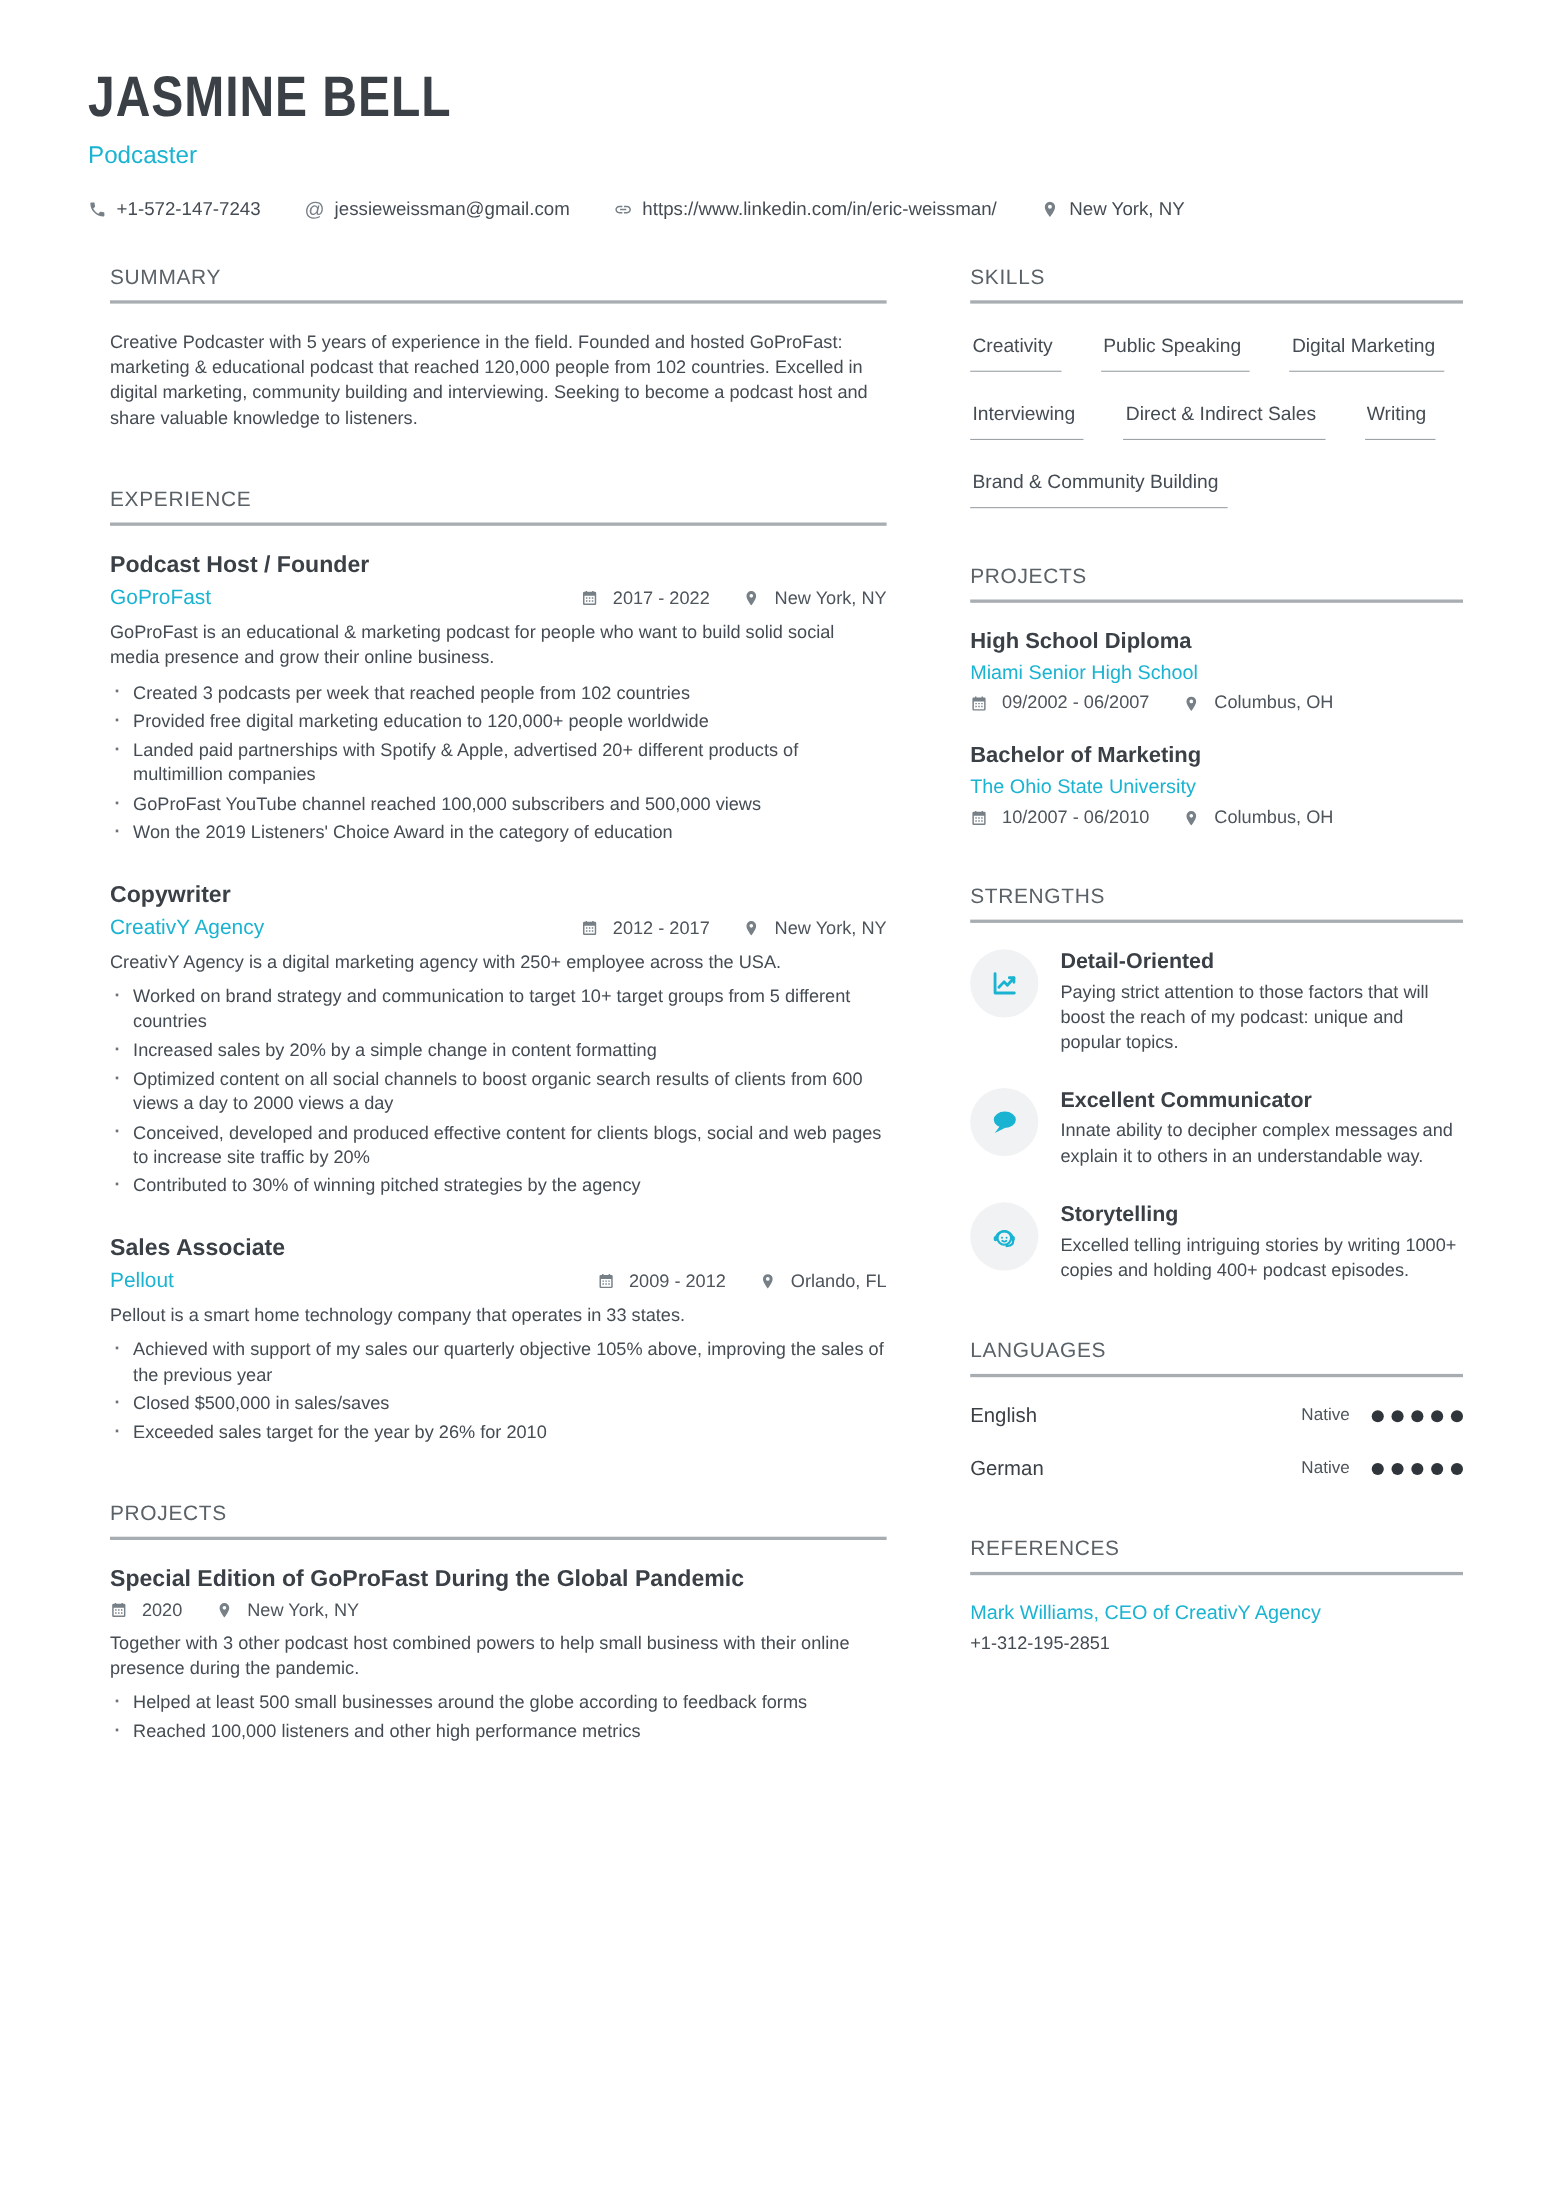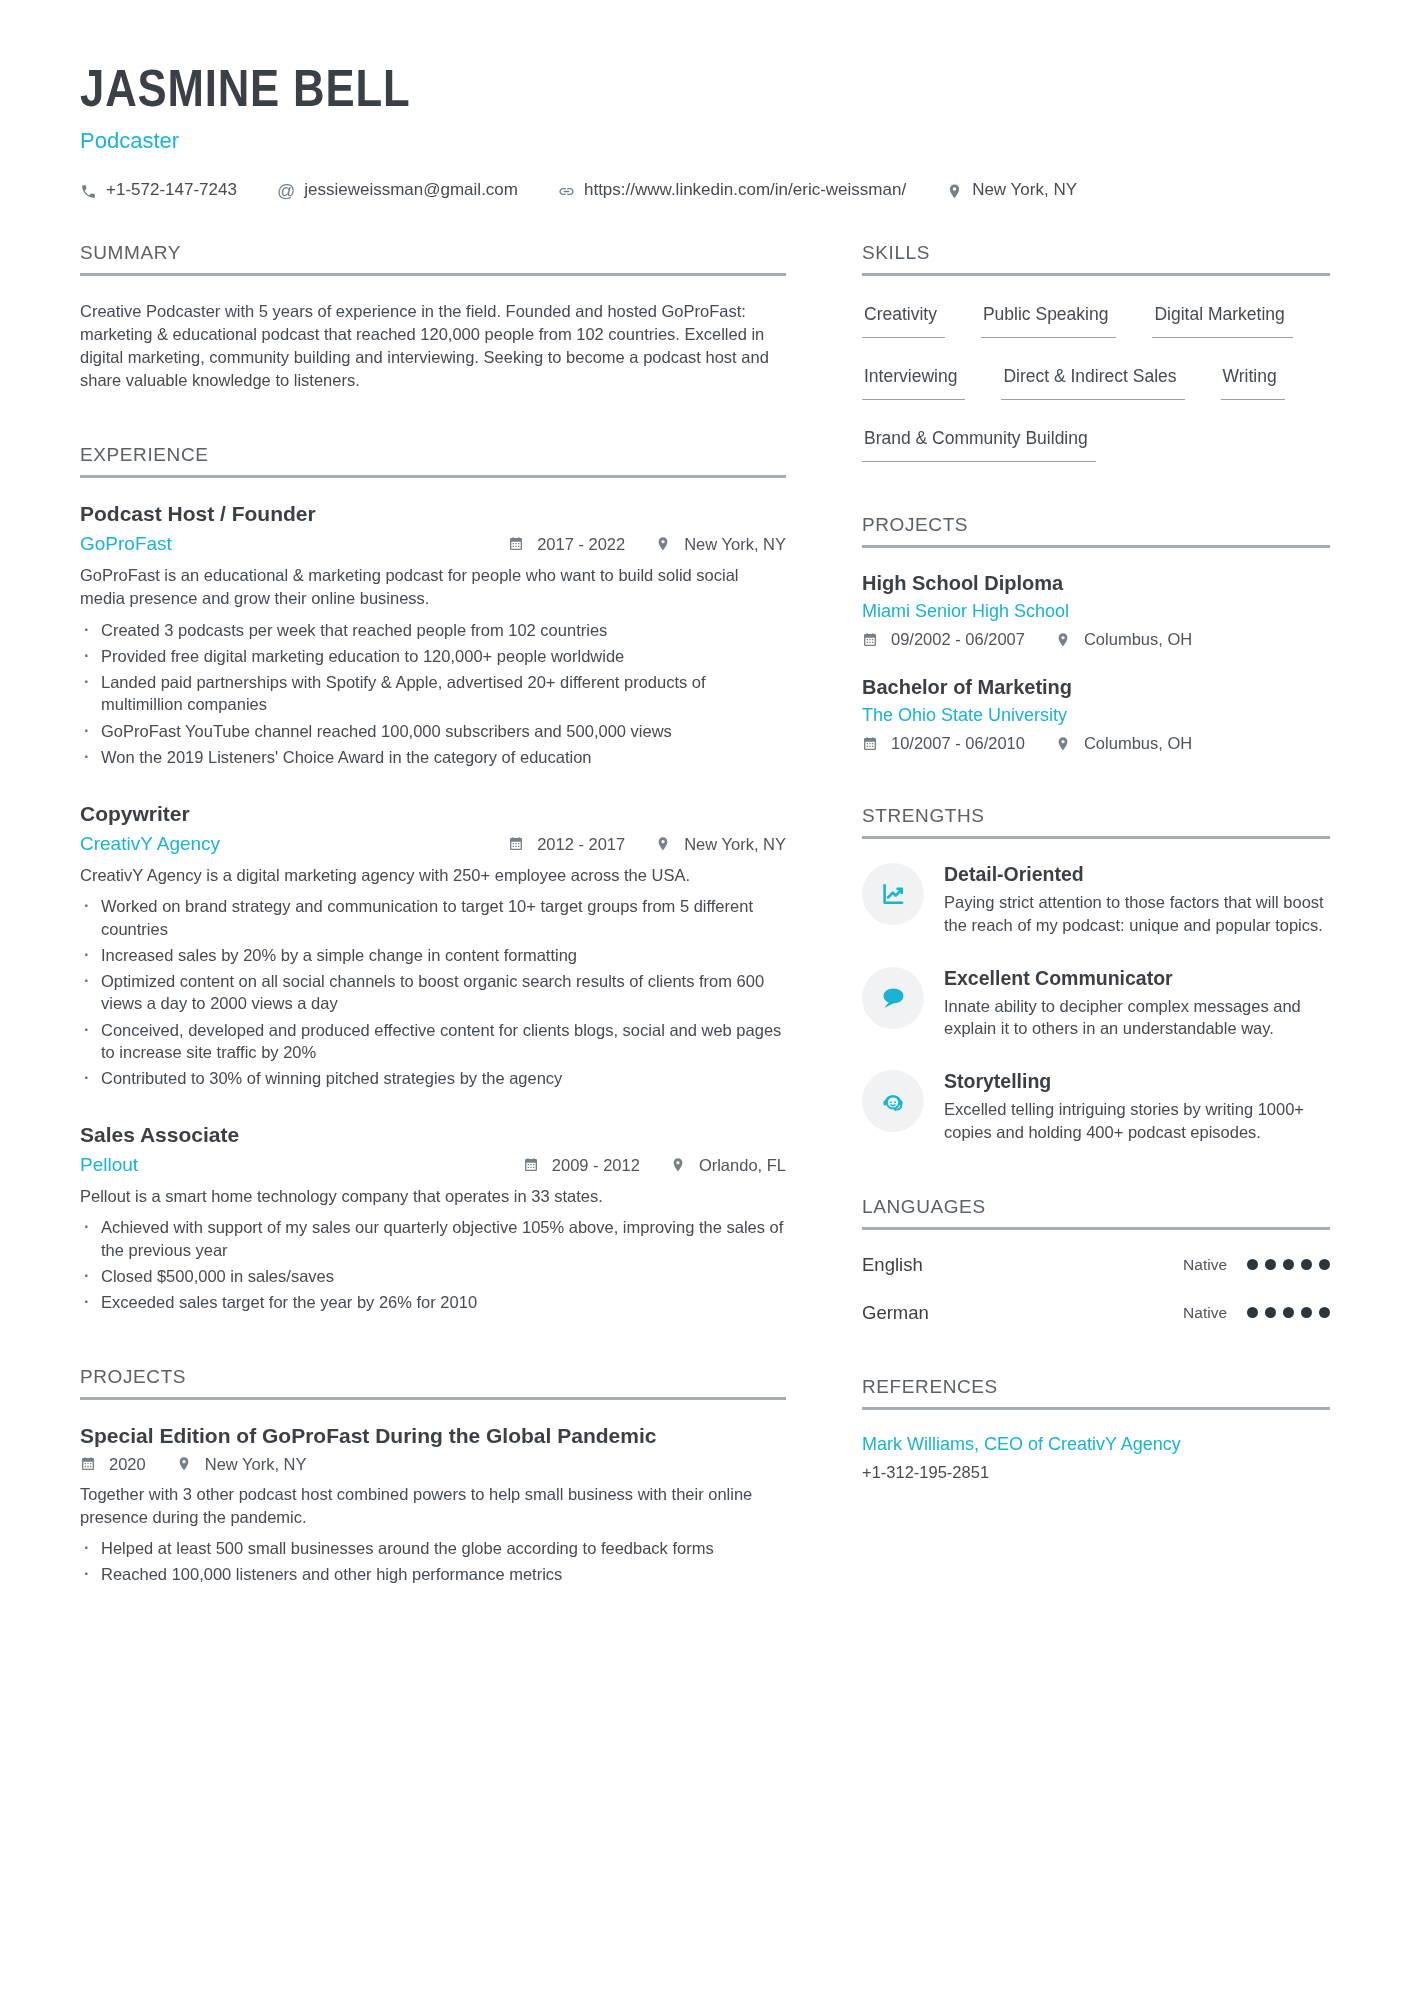--- a/index.html
+++ b/index.html
@@ -9,26 +9,26 @@
   }
   *{margin:0;padding:0;box-sizing:border-box;}
   html,body{background:#fff;}
   body{width:1410px;height:1995px;font-family:"Liberation Sans",sans-serif;color:var(--color-text);overflow:hidden;}
   .page{padding:58px 80px 40px 80px;}
   
   .name{font-size:52px;font-weight:600;letter-spacing:1px;color:var(--color-title_dark);
         transform:scaleX(0.84);transform-origin:left bottom;white-space:nowrap;}
   .role{font-size:22px;color:var(--color-accent);margin-top:10px;}
   .contact-row{display:flex;align-items:center;gap:40px;margin-top:26px;font-size:17px;color:var(--color-text);}
-  .contact-item{display:flex;align-items:flex-end;gap:9px;}
+  .contact-item{display:flex;align-items:center;gap:9px;}
   .cicon{color:var(--color-icon);display:inline-flex;align-items:center;}
   .cicon svg{width:17px;height:17px;}
   .at-glyph{font-size:18px;color:var(--color-icon);line-height:1;}
   
-  .columns{display:flex;gap:76px;margin-top:42px;}
+  .columns{display:flex;gap:76px;margin-top:42px;margin-left:20px;}
   .col-left{width:706px;flex-shrink:0;}
   .col-right{flex:1;min-width:0;}
   
   .section{margin-bottom:52px;}
   .sec-head{font-size:19px;letter-spacing:.6px;color:var(--color-heading);font-weight:400;
             padding-bottom:9px;border-bottom:3px solid var(--color-rule);margin-bottom:24px;}
   p.body{font-size:16.5px;line-height:1.4;color:var(--color-text);}
   
   .job{margin-bottom:34px;}
   .job:last-child{margin-bottom:0;}

